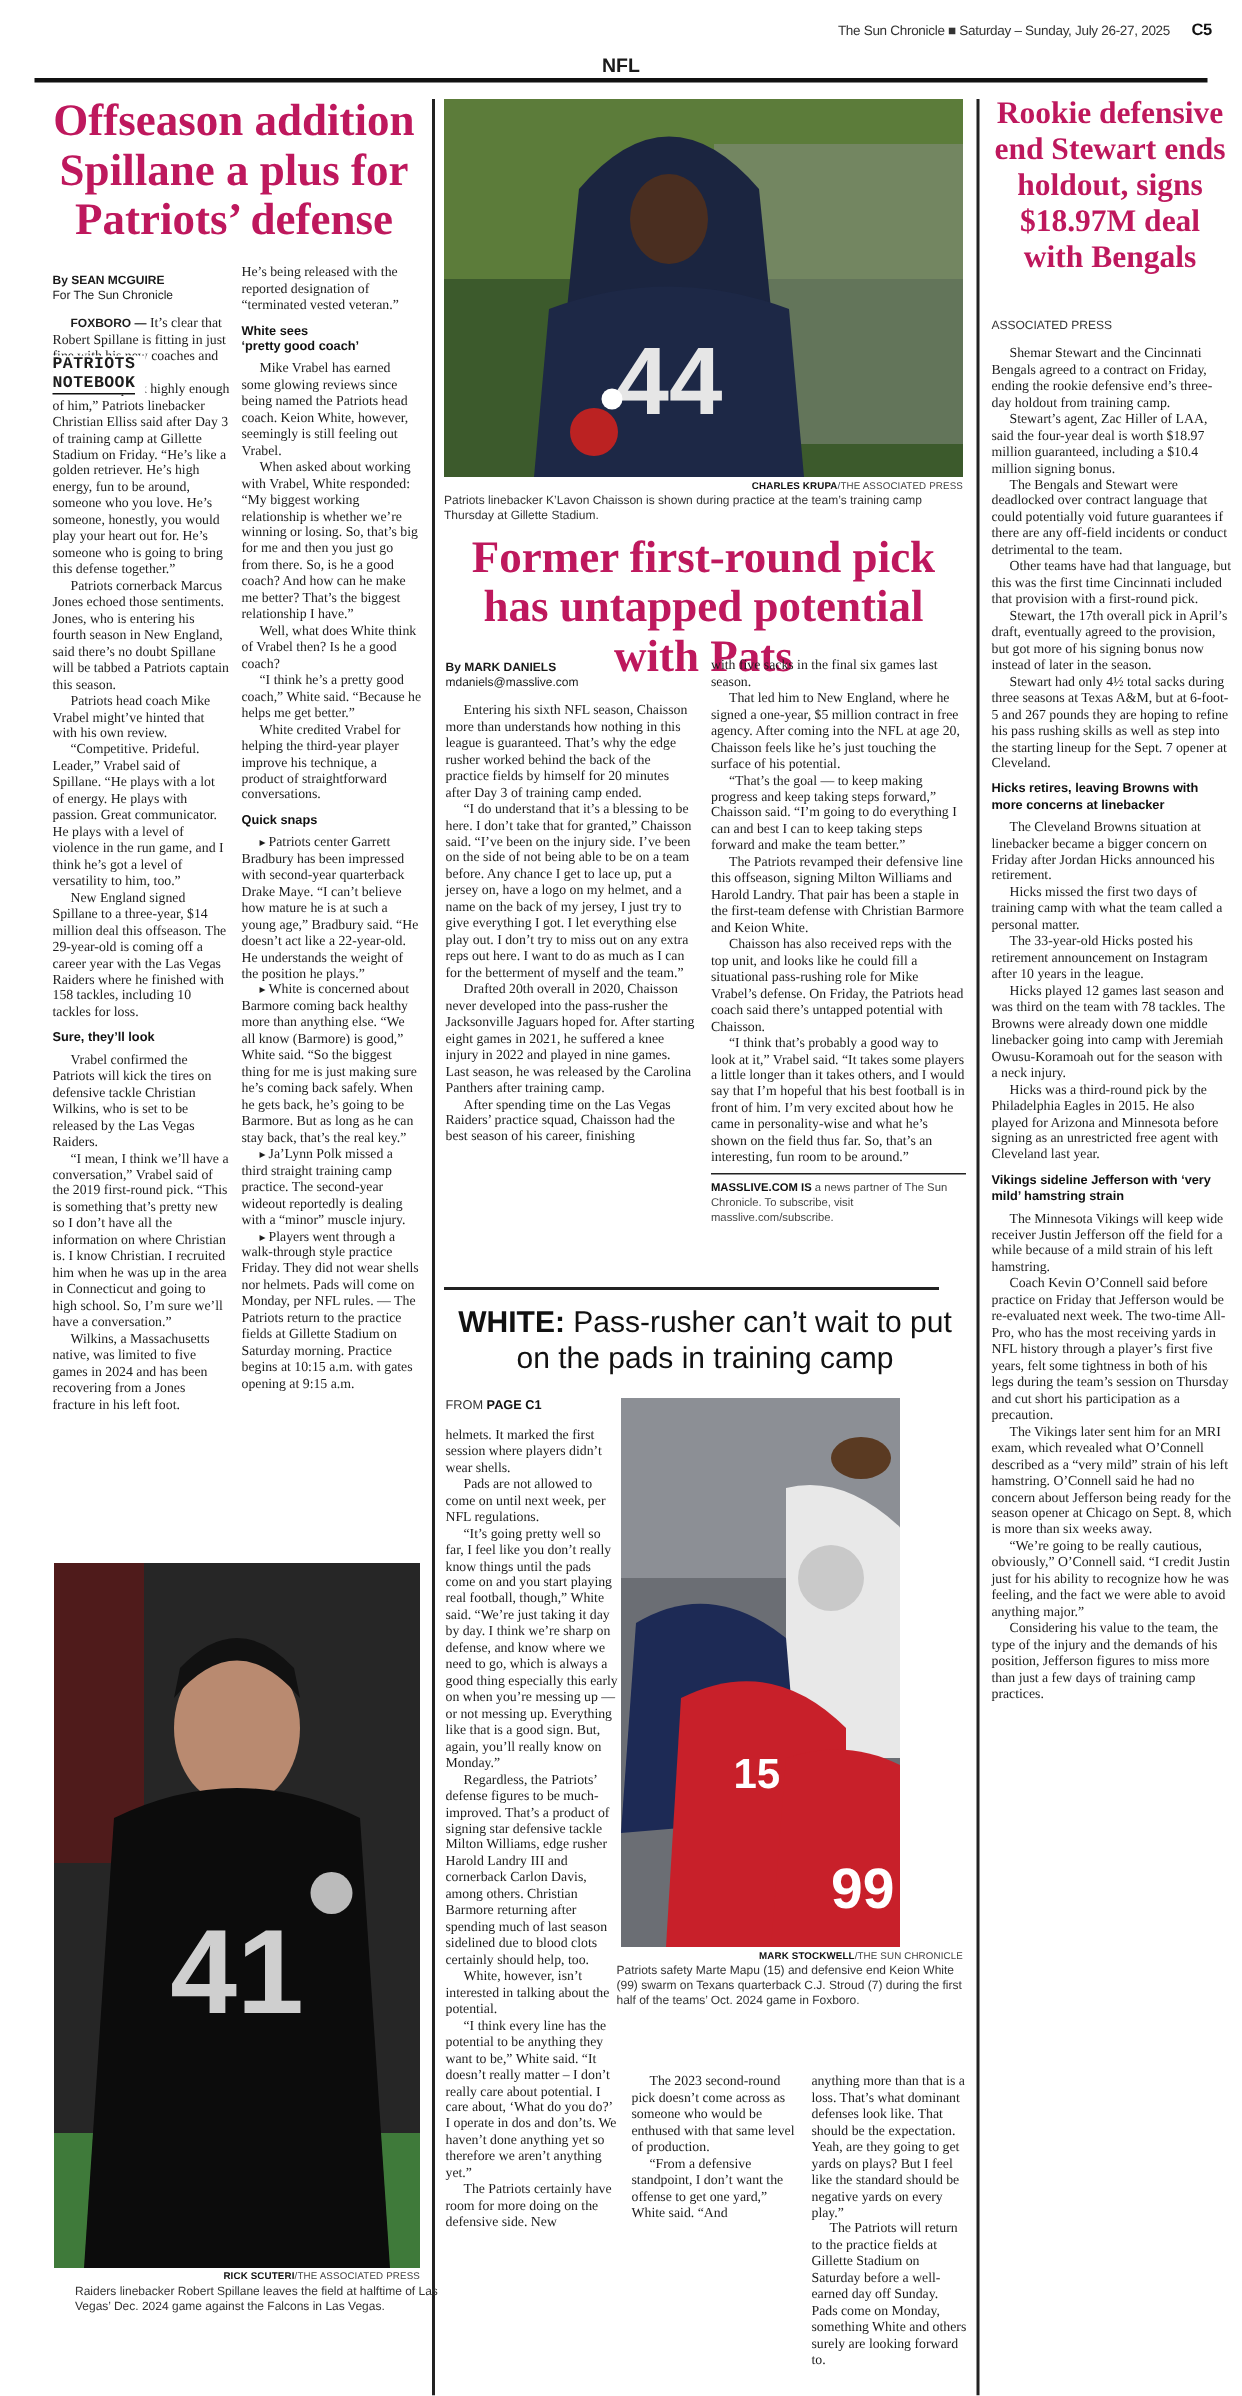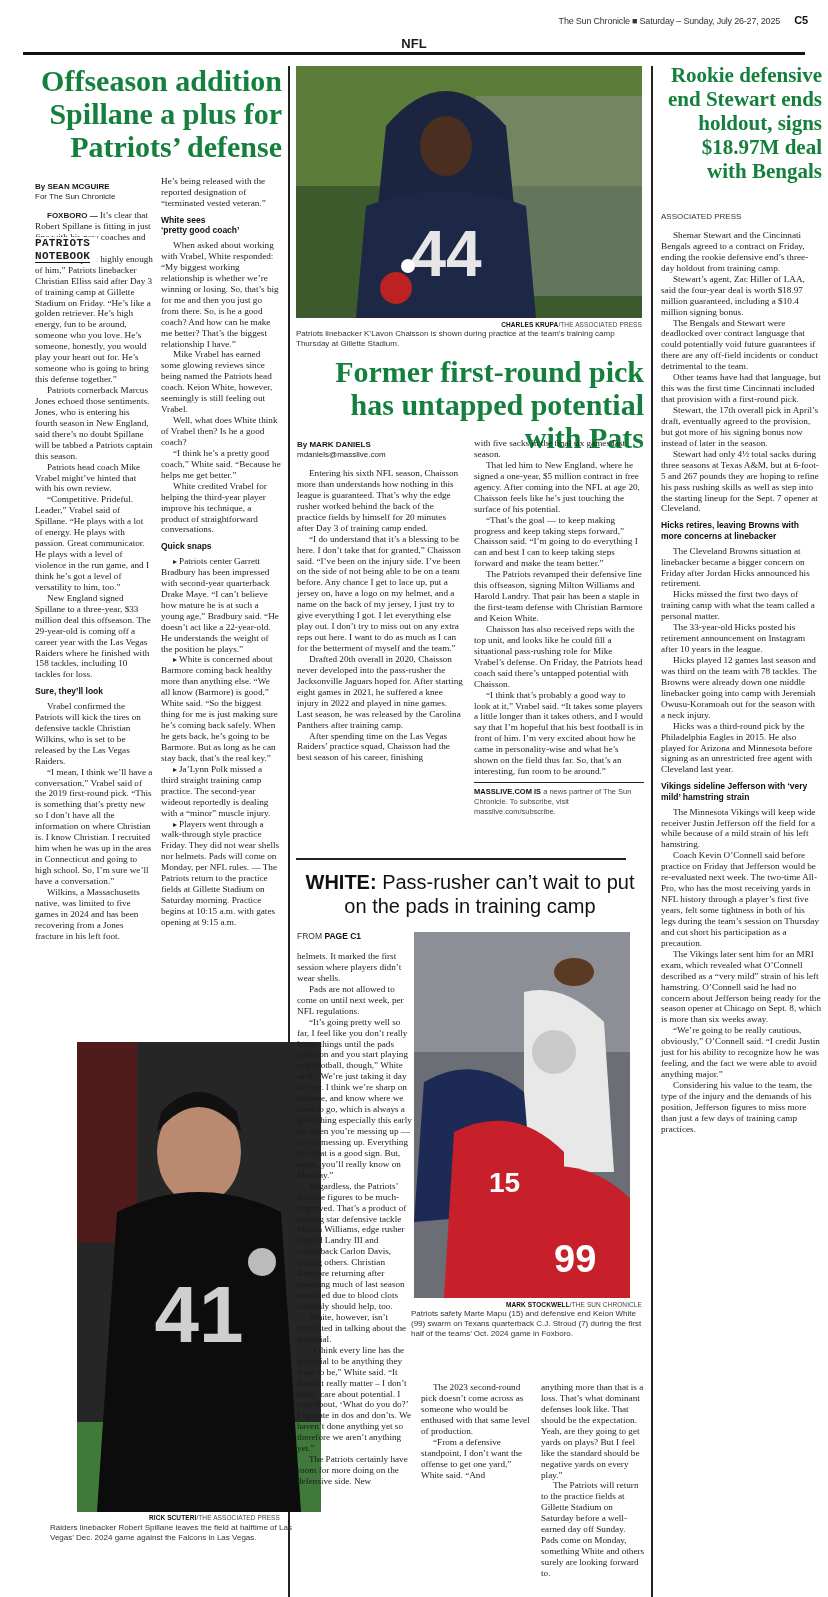--- a/index.html
+++ b/index.html
@@ -8,21 +8,21 @@
   .abs { position: absolute; }
 
   .folio { top: 14px; right: 20px; font-size: 9px; color: #333; font-family: "Liberation Sans", sans-serif; letter-spacing: -0.2px; }
   .folio .pg { font-weight: bold; font-size: 11px; margin-left: 12px; color: #111; }
   .section { top: 36px; left: 0; width: 828px; text-align: center; font-size: 13px; font-weight: bold; font-family: "Liberation Sans", sans-serif; }
   .rule-top { top: 52px; left: 23px; width: 782px; height: 3px; background: #111; }
 
   .vrule { width: 1.5px; background: #222; }
   .hrule { height: 1px; background: #222; }
 
-  .headline { font-family: "Liberation Serif", serif; font-weight: bold; text-align: right; line-height: 1.1; color: #15803d; }
+  .headline { font-family: "Liberation Serif", serif; font-weight: bold; text-align: center; line-height: 1.1; color: #be185d; }
   .byline { font-family: "Liberation Sans", sans-serif; font-size: 8px; line-height: 1.25; }
   .byline b { font-weight: bold; }
   .body { font-family: "Liberation Serif", serif; font-size: 9.2px; line-height: 1.19; color: #1c1c1c; text-align: left; hyphens: manual; }
   .body p { text-indent: 12px; }
   .body p.noind { text-indent: 0; }
   .body .dateline { font-family: "Liberation Sans", sans-serif; font-weight: bold; font-size: 8px; }
   .subhead { font-family: "Liberation Sans", sans-serif; font-weight: bold; font-size: 8.5px; line-height: 1.25; margin: 6px 0 4px 0; color: #111; }
   .bullet::before { content: "\25B8"; font-size: 8px; margin-right: 2px; }
   .credit { font-family: "Liberation Sans", sans-serif; font-size: 6.5px; text-align: right; color: #444; letter-spacing: 0.1px; }
   .credit b { color: #111; }
@@ -63,49 +63,49 @@
   <div class="body">
     <p><span class="dateline">FOXBORO —</span> <span>It’s clear that Robert Spillane is fitting in just fine with his new coaches and teammates.</span></p>
     <div class="notebook" style="position:absolute; left:0; top:54px; background:#fff; padding-right:4px;">
       <span style="text-transform:uppercase;">Patriots</span>
       <span class="nb2" style="text-transform:uppercase;text-align:center;">Notebook</span>
     </div>
     <p>“I can’t speak highly enough of him,” Patriots linebacker Christian Elliss said after Day 3 of training camp at Gillette Stadium on Friday. “He’s like a golden retriever. He’s high energy, fun to be around, someone who you love. He’s someone, honestly, you would play your heart out for. He’s someone who is going to bring this defense together.”</p>
     <p>Patriots cornerback Marcus Jones echoed those sentiments. Jones, who is entering his fourth season in New England, said there’s no doubt Spillane will be tabbed a Patriots captain this season.</p>
     <p>Patriots head coach Mike Vrabel might’ve hinted that with his own review.</p>
     <p>“Competitive. Prideful. Leader,” Vrabel said of Spillane. “He plays with a lot of energy. He plays with passion. Great communicator. He plays with a level of violence in the run game, and I think he’s got a level of versatility to him, too.”</p>
-    <p>New England signed Spillane to a three-year, $33 million deal this offseason. The 29-year-old is coming off a career year with the Las Vegas Raiders where he finished with 158 tackles, including 10 tackles for loss.</p>
+    <p>New England signed Spillane to a three-year, $14 million deal this offseason. The 29-year-old is coming off a career year with the Las Vegas Raiders where he finished with 158 tackles, including 10 tackles for loss.</p>
     <div class="subhead">Sure, they’ll look</div>
     <p>Vrabel confirmed the Patriots will kick the tires on defensive tackle Christian Wilkins, who is set to be released by the Las Vegas Raiders.</p>
     <p>“I mean, I think we’ll have a conversation,” Vrabel said of the 2019 first-round pick. “This is something that’s pretty new so I don’t have all the information on where Christian is. I know Christian. I recruited him when he was up in the area in Connecticut and going to high school. So, I’m sure we’ll have a conversation.”</p>
     <p>Wilkins, a Massachusetts native, was limited to five games in 2024 and has been recovering from a Jones fracture in his left foot.</p>
   </div>
 </div>
 
 <div class="abs" style="left:161px; top:176px; width:120px;">
   <div class="body">
     <p class="noind">He’s being released with the reported designation of “terminated vested veteran.”</p>
     <div class="subhead">
       <div>White sees</div>
       <div>‘pretty good coach’</div>
     </div>
+    <p>Mike Vrabel has earned some glowing reviews since being named the Patriots head coach. Keion White, however, seemingly is still feeling out Vrabel.</p>
     <p>When asked about working with Vrabel, White responded: “My biggest working relationship is whether we’re winning or losing. So, that’s big for me and then you just go from there. So, is he a good coach? And how can he make me better? That’s the biggest relationship I have.”</p>
-    <p>Mike Vrabel has earned some glowing reviews since being named the Patriots head coach. Keion White, however, seemingly is still feeling out Vrabel.</p>
     <p>Well, what does White think of Vrabel then? Is he a good coach?</p>
     <p>“I think he’s a pretty good coach,” White said. “Because he helps me get better.”</p>
     <p>White credited Vrabel for helping the third-year player improve his technique, a product of straightforward conversations.</p>
     <div class="subhead">Quick snaps</div>
     <p class="bullet">Patriots center Garrett Bradbury has been impressed with second-year quarterback Drake Maye. “I can’t believe how mature he is at such a young age,” Bradbury said. “He doesn’t act like a 22-year-old. He understands the weight of the position he plays.”</p>
     <p class="bullet">White is concerned about Barmore coming back healthy more than anything else. “We all know (Barmore) is good,” White said. “So the biggest thing for me is just making sure he’s coming back safely. When he gets back, he’s going to be Barmore. But as long as he can stay back, that’s the real key.”</p>
     <p class="bullet">Ja’Lynn Polk missed a third straight training camp practice. The second-year wideout reportedly is dealing with a “minor” muscle injury.</p>
     <p class="bullet">Players went through a walk-through style practice Friday. They did not wear shells nor helmets. Pads will come on Monday, per NFL rules. — The Patriots return to the practice fields at Gillette Stadium on Saturday morning. Practice begins at 10:15 a.m. with gates opening at 9:15 a.m.</p>
   </div>
 </div>
 
-<div class="abs photo" style="left:36px; top:1042px; width:244px; height:470px; background:linear-gradient(180deg,#2a2a2a 0%,#3b3b3b 30%,#1e1e1e 60%,#3d6b3a 100%);margin-left:41px;">
+<div class="abs photo" style="left:36px; top:1042px; width:244px; height:470px; background:linear-gradient(180deg,#2a2a2a 0%,#3b3b3b 30%,#1e1e1e 60%,#3d6b3a 100%);">
   <svg width="244" height="470" viewBox="0 0 244 470">
     <rect x="0" y="0" width="244" height="470" fill="#262626"></rect>
     <rect x="0" y="0" width="60" height="200" fill="#6b1414" opacity="0.6"></rect>
     <rect x="0" y="380" width="244" height="90" fill="#3f7a3a"></rect>
     <ellipse cx="122" cy="110" rx="42" ry="52" fill="#b98a70"></ellipse>
     <path d="M80 90 Q122 40 164 90 L160 70 Q122 30 84 70 Z" fill="#111"></path>
     <path d="M40 170 Q122 130 204 170 L224 470 L20 470 Z" fill="#0c0c0c"></path>
     <text x="122" y="300" font-family="Liberation Sans, sans-serif" font-size="80" font-weight="bold" fill="#cfcfcf" text-anchor="middle">41</text>
     <circle cx="185" cy="220" r="14" fill="#bbb"></circle>
   </svg>
@@ -177,21 +177,21 @@
     <p class="noind">helmets. It marked the first session where players didn’t wear shells.</p>
     <p>Pads are not allowed to come on until next week, per NFL regulations.</p>
     <p>“It’s going pretty well so far, I feel like you don’t really know things until the pads come on and you start playing real football, though,” White said. “We’re just taking it day by day. I think we’re sharp on defense, and know where we need to go, which is always a good thing especially this early on when you’re messing up — or not messing up. Everything like that is a good sign. But, again, you’ll really know on Monday.”</p>
     <p>Regardless, the Patriots’ defense figures to be much-improved. That’s a product of signing star defensive tackle Milton Williams, edge rusher Harold Landry III and cornerback Carlon Davis, among others. Christian Barmore returning after spending much of last season sidelined due to blood clots certainly should help, too.</p>
     <p>White, however, isn’t interested in talking about the potential.</p>
     <p>“I think every line has the potential to be anything they want to be,” White said. “It doesn’t really matter – I don’t really care about potential. I care about, ‘What do you do?’ I operate in dos and don’ts. We haven’t done anything yet so therefore we aren’t anything yet.”</p>
     <p>The Patriots certainly have room for more doing on the defensive side. New</p>
   </div>
 </div>
 
-<div class="abs photo" style="left:414px; top:932px; width:216px; height:366px;">
+<div class="abs photo" style="left:414px; top:932px; width:186px; height:366px;">
   <svg width="228" height="366" viewBox="0 0 228 366">
     <rect width="228" height="366" fill="#6b6e74"></rect>
     <rect x="0" y="0" width="228" height="120" fill="#8c8f95"></rect>
     <ellipse cx="160" cy="40" rx="20" ry="14" fill="#5a3a22"></ellipse>
     <path d="M110 60 Q150 50 190 90 L200 240 L110 240 Z" fill="#e8e8e8"></path>
     <circle cx="140" cy="120" r="22" fill="#c9c9c9"></circle>
     <path d="M10 150 Q60 120 110 160 L120 280 L0 290 Z" fill="#1d2a55"></path>
     <path d="M40 200 Q100 170 150 220 L150 366 L30 366 Z" fill="#c8202a"></path>
     <text x="75" y="260" font-family="Liberation Sans, sans-serif" font-size="28" font-weight="bold" fill="#fff">15</text>
     <path d="M110 240 Q170 220 220 270 L228 366 L100 366 Z" fill="#c8202a"></path>

